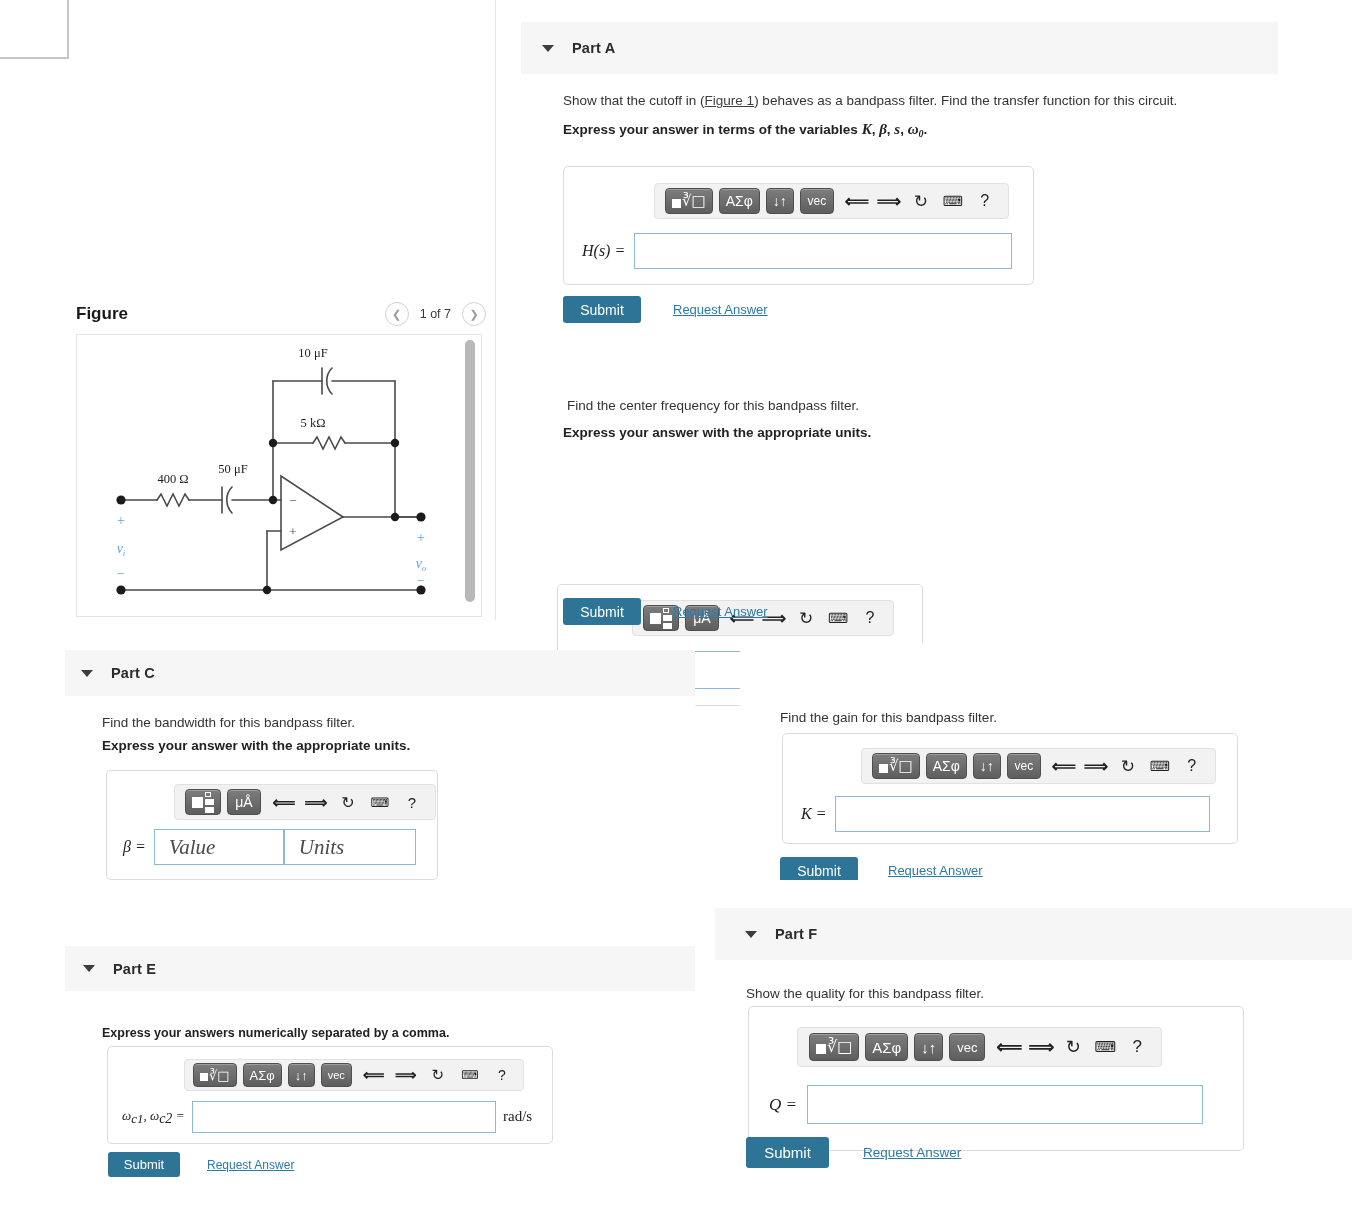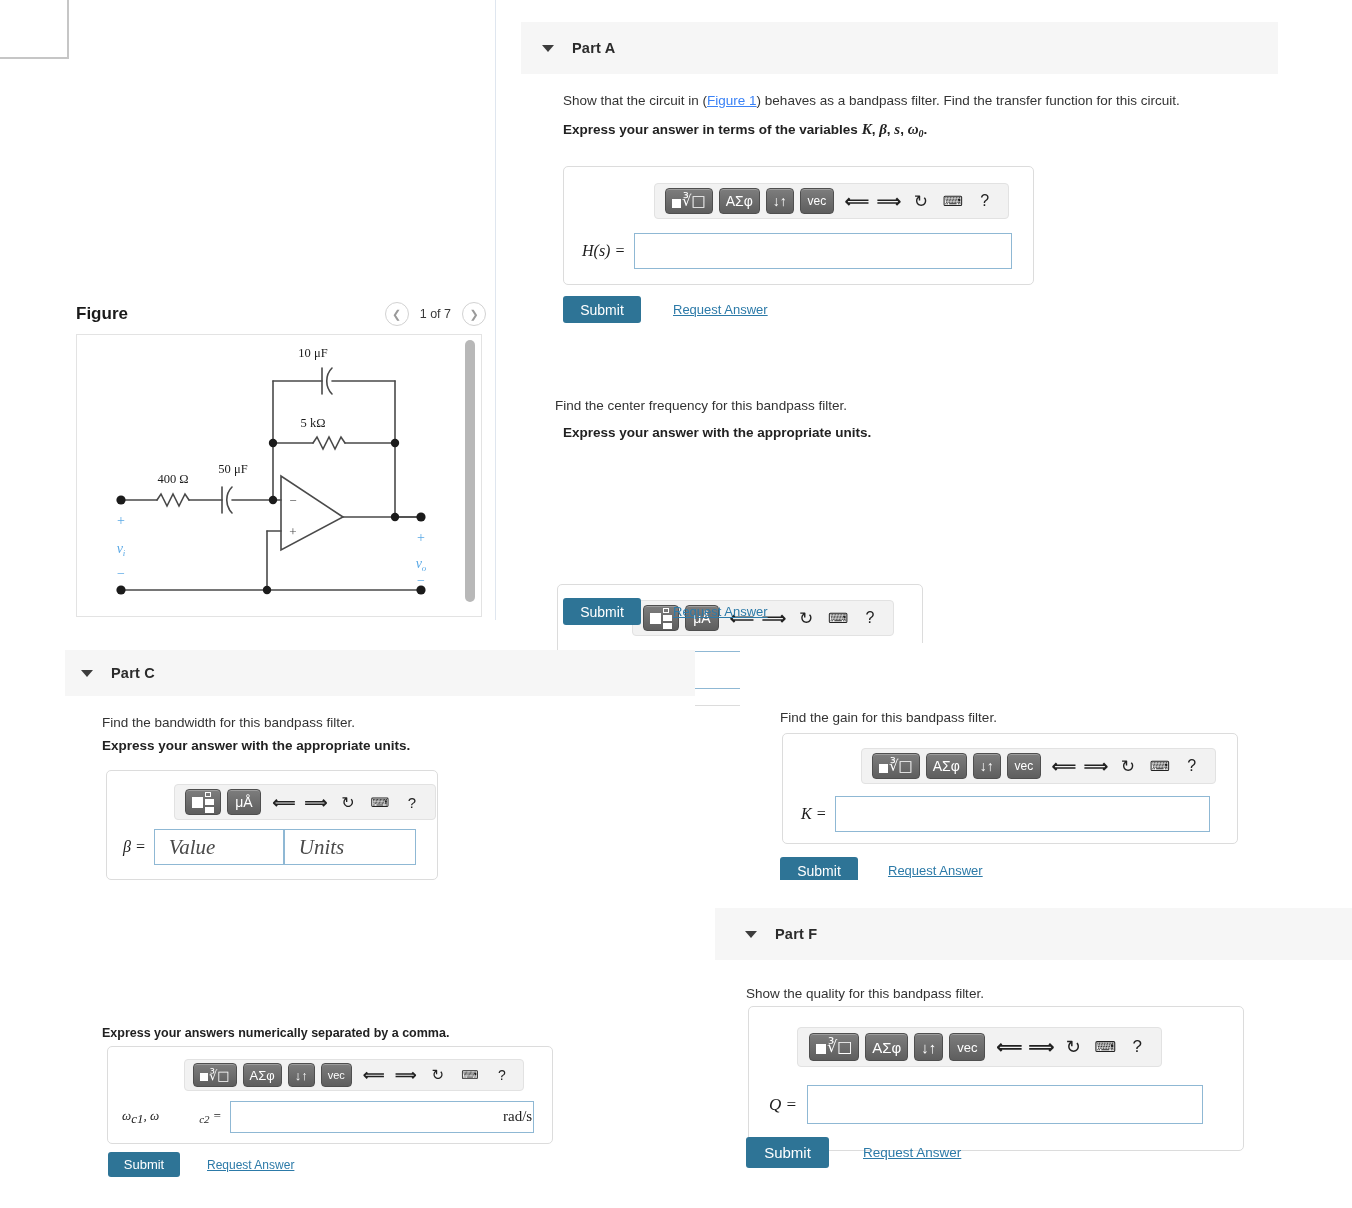--- a/index.html
+++ b/index.html
@@ -26,21 +26,21 @@
     height:100%;
     box-sizing:border-box;
   }
   .caret{
     width:0;height:0;border-left:6px solid transparent;border-right:6px solid transparent;
     border-top:7px solid #3d3d3d;margin-right:18px;flex:none;
   }
   .part-title{font-size:14.5px;font-weight:700;color:#2b2b2b;letter-spacing:.2px;}
 
   .qtext{font-size:13.5px;color:#333;line-height:1.45;}
-  .qtext .lnk{color:#3b82f6;text-decoration:underline;}
+  .qtext .lnk{color:#404040;text-decoration:underline;}
   .qbold{font-size:13.5px;font-weight:700;color:#222;line-height:1.45;}
   .mathvar{font-family:"Liberation Serif", serif;font-style:italic;font-size:15px;}
   .mathvar .nsub{font-size:10px;vertical-align:-3px;font-style:italic;}
 
   
   .ansbox{
     border:1px solid #dcdcdc;border-radius:5px;background:#fff;
     box-sizing:border-box;position:relative;
   }
   .toolbar{
@@ -119,21 +119,21 @@
 <div class="abs" id="stray-frame"></div>
 
 <div class="abs panel" style="left:521px;top:22px;width:757px;height:598px;">
 
   <div class="abs part-header" style="left:0;top:0;width:757px;height:52px;padding-left:21px;">
     <div class="caret"></div>
     <div class="part-title">Part A</div>
   </div>
 
   <div class="abs qtext" style="left:42px;top:69px;width:700px;">
-    <span>Show that the circuit in (</span><a class="lnk" href="#">Figure 1</a><span>) behaves as a bandpass filter. Find the transfer function for this circuit.</span>
+    <span>Show that the cutoff in (</span><a class="lnk" href="#">Figure 1</a><span>) behaves as a bandpass filter. Find the transfer function for this circuit.</span>
   </div>
 
   <div class="abs qbold" style="left:42px;top:97px;width:700px;">
     <span>Express your answer in terms of the variables </span><span class="mathvar">K</span><span>,&nbsp;</span><span class="mathvar">β</span><span>,&nbsp;</span><span class="mathvar">s</span><span>,&nbsp;</span><span class="mathvar">ω<span class="nsub">0</span></span><span>.</span>
   </div>
 
   <div class="abs ansbox" style="left:42px;top:144px;width:471px;height:119px;">
     <div class="toolbar abs" style="left:90px;top:16px;">
       <div class="tbtn">
         <span class="g-sqrt">
@@ -160,21 +160,21 @@
   </div>
 
   <div class="abs" style="left:42px;top:274px;">
     <div style="display:flex;align-items:center;">
       <div class="submit-btn" style="width:78px;height:27px;">Submit</div>
       <a class="req-link" href="#" style="margin-left:32px;">Request Answer</a>
     </div>
   </div>
 
 
-  <div class="abs qtext" style="left:34px;top:374px;width:700px;">Find the center frequency for this bandpass filter.</div>
+  <div class="abs qtext" style="left:46px;top:374px;width:700px;">Find the center frequency for this bandpass filter.</div>
   <div class="abs qbold" style="left:42px;top:401px;width:700px;">Express your answer with the appropriate units.</div>
 
   <div class="abs ansbox" style="left:36px;top:443px;width:366px;height:122px;">
     <div class="toolbar abs" style="left:74px;top:15px;">
       <div class="tbtn">
         <span class="g-tmpl">
           <span class="c1">
               <span class="big"></span>
             </span>
           <span class="c2">
@@ -371,20 +371,24 @@
 
   <div class="abs" style="left:40px;top:214px;">
     <div style="display:flex;align-items:center;">
       <div class="submit-btn" style="width:78px;height:27px;">Submit</div>
       <a class="req-link" href="#" style="margin-left:30px;">Request Answer</a>
     </div>
   </div>
 </div>
 
 <div class="abs panel" style="left:65px;top:946px;width:630px;height:262px;overflow:hidden;">
+  <div class="abs part-header" style="left:0;top:0;width:630px;height:45px;padding-left:18px;">
+    <div class="caret"></div>
+    <div class="part-title">Part E</div>
+  </div>
 
   <div class="abs qbold" style="left:37px;top:78px;width:560px;font-size:12.5px;">Express your answers numerically separated by a comma.</div>
 
   <div class="abs ansbox" style="left:42px;top:100px;width:446px;height:98px;">
     <div class="toolbar abs" style="left:76px;top:12px;padding:3px 8px;">
       <div class="tbtn" style="height:24px;min-width:31px;">
         <span class="g-sqrt">
             <span class="sq" style="width:8px;height:8px;"></span>
             <span class="rad" style="font-size:13px;">∛□</span>
           </span>
@@ -394,21 +398,21 @@
       <div class="tbtn" style="height:24px;min-width:31px;font-size:11px;">vec</div>
       <div class="ticon" style="margin-left:3px;font-size:15px;font-weight:bold;height:24px;">⟸</div>
       <div class="ticon" style="font-size:15px;font-weight:bold;height:24px;">⟹</div>
       <div class="ticon" style="font-size:15px;height:24px;">↻</div>
       <div class="ticon" style="font-size:12px;height:24px;">⌨</div>
       <div class="ticon" style="font-size:14px;height:24px;">?</div>
     </div>
 
     <div class="eqrow abs" style="left:14px;top:54px;">
       <span class="eqlabel" style="font-size:13px;">
-        <span>ω</span><span class="sub" style="font-size:13px;">c1</span><span>, </span><span>ω</span><span class="sub" style="font-size:11px;margin-left:40px;">c2</span>&nbsp;<span>=</span>
+        <span>ω</span><span class="sub" style="font-size:13px;">c1</span><span>, </span><span>ω</span><span class="sub" style="font-size:14px;">c2</span>&nbsp;<span>=</span>
       </span>
       <div class="field" style="width:304px;height:32px;margin-left:8px;"></div>
     </div>
   </div>
 
   <div class="abs" style="left:43px;top:206px;">
     <div style="display:flex;align-items:center;">
       <div class="submit-btn" style="width:72px;height:25px;font-size:13px;">Submit</div>
       <a class="req-link" href="#" style="margin-left:27px;font-size:12px;">Request Answer</a>
     </div>

